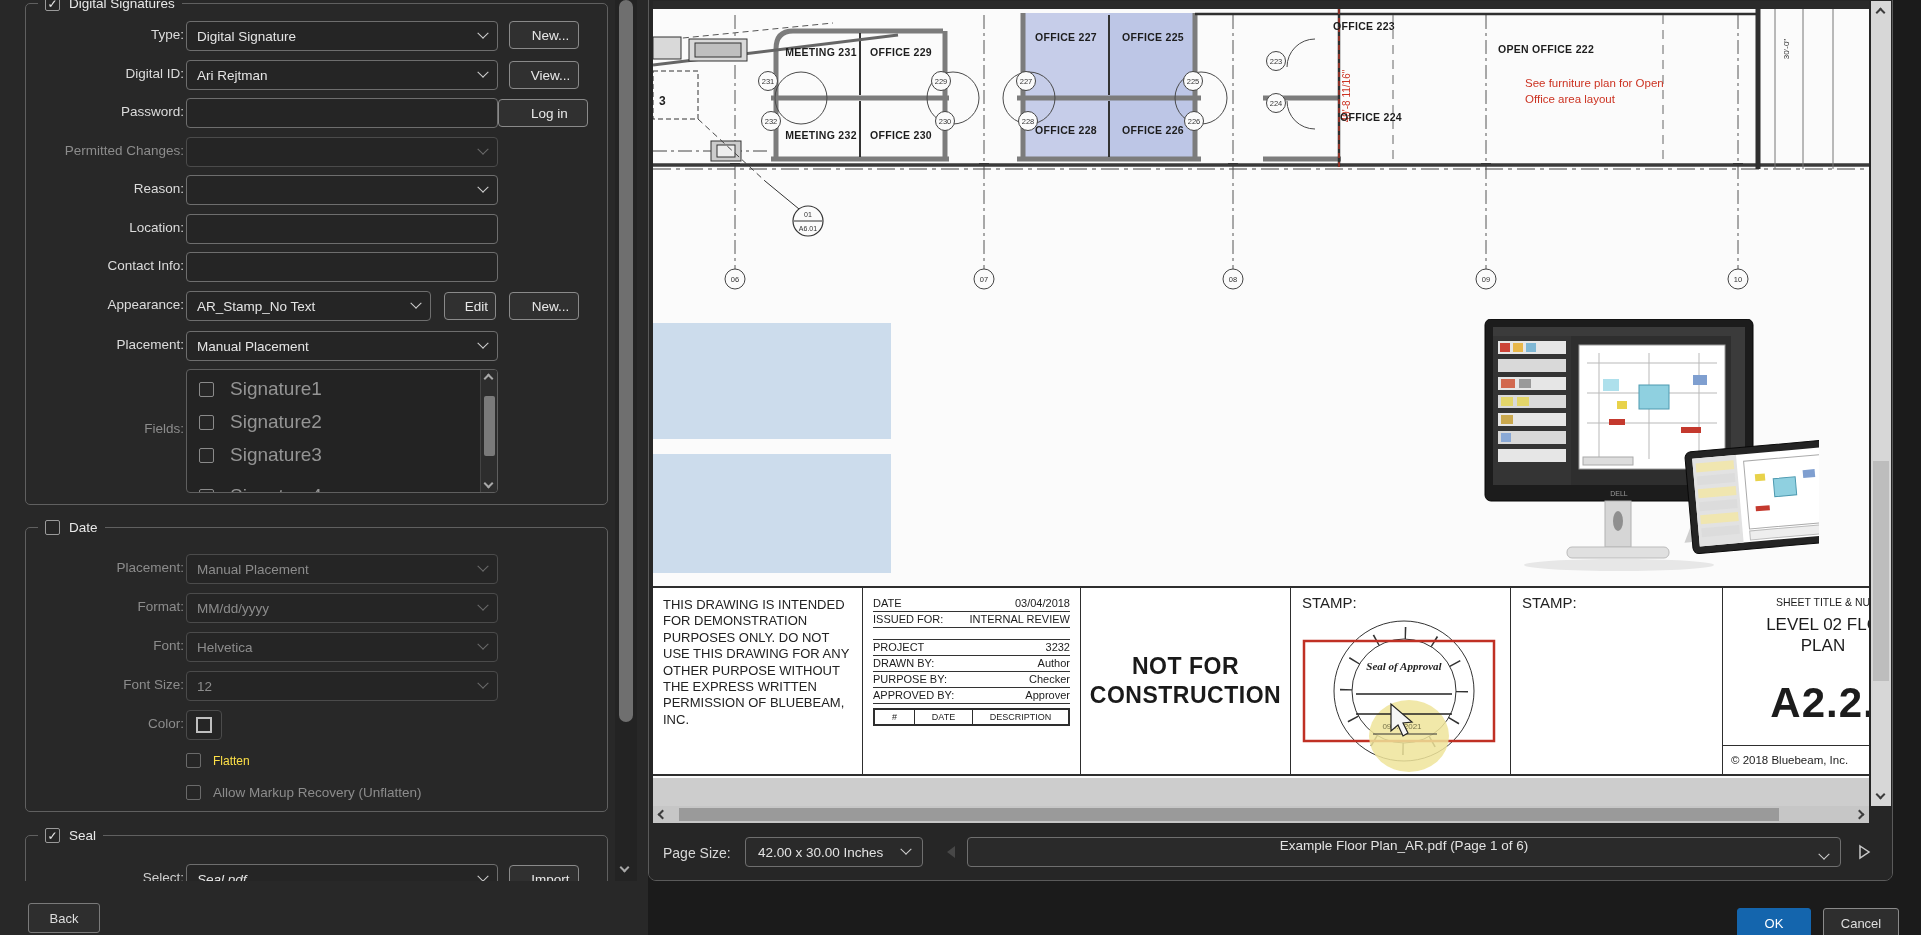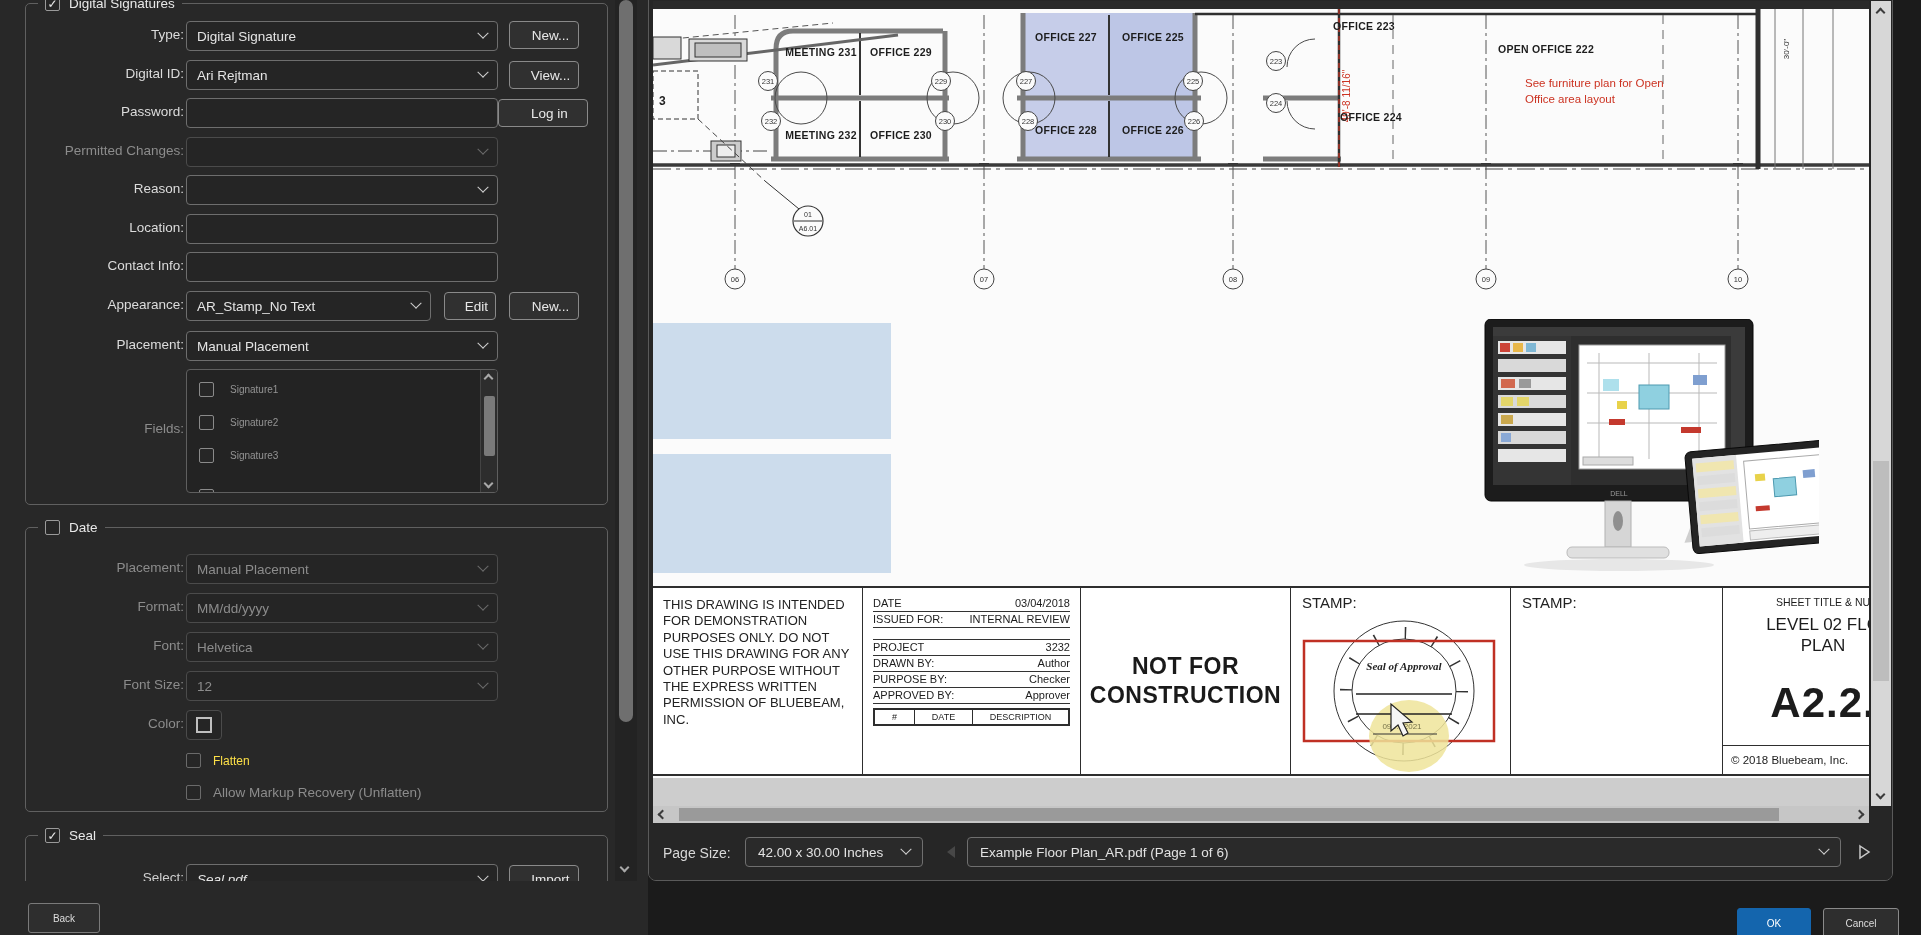--- a/index.html
+++ b/index.html
@@ -23,21 +23,21 @@
   .ctrl.dis { border-color:#4b4b4b; color:#8c8c8c; }
   .chev { margin-left:auto; width:8px; height:8px; border-right:1.8px solid #cfcfcf; border-bottom:1.8px solid #cfcfcf;
           transform:rotate(45deg) translate(-2px,-2px); }
   .ctrl.dis .chev { border-color:#6a6a6a; }
   input.ctrl { padding:0 10px; outline:none; }
   .btn { position:absolute; height:28px; background:#303030; border:1px solid #8a8a8a; border-radius:4px;
          color:#e8e8e8; font-size:13.5px; display:flex; align-items:center; justify-content:center; cursor:default;padding-left:13px; }
   .listbox { position:absolute; background:#232323; border:1px solid #5f5f5f; border-radius:4px; overflow:hidden; }
   .listrow { position:absolute; left:0; width:100%; height:30px; display:flex; align-items:center; gap:16px; padding-left:12px; }
   .listrow .cb { border-color:#8a8a8a; }
-  .listrow span { color:#949494; font-size:10px; }
+  .listrow span { color:#949494; font-size:19px; }
   .list-sb { position:absolute; right:0; top:0; bottom:0; width:17px; background:#2d2d2d; border-left:1px solid #444; }
   .list-sb .thumb { position:absolute; left:3px; width:11px; background:#7a7a7a; border-radius:2px; }
   .chv { display:inline-block; width:7px; height:7px; border-right:2px solid #a8a8a8; border-bottom:2px solid #a8a8a8; }
   .chv.up { transform:rotate(-135deg); } .chv.down { transform:rotate(45deg); }
   .chv.left { transform:rotate(135deg); } .chv.right { transform:rotate(-45deg); }
   .panel-vscroll { position:absolute; left:615px; top:0; width:22px; height:881px; background:#232323; }
   .panel-vscroll .thumb { position:absolute; left:4px; top:0; width:14px; height:722px; background:#6f6f6f; border-radius:7px; }
   
   .preview-panel { position:absolute; left:648px; top:-10px; width:1245px; height:891px;
                    border:1px solid #5a5a5a; border-radius:8px; background:#262626; overflow:hidden; }
@@ -74,21 +74,21 @@
   .pv-vscroll .chv { border-color:#3c3c3c; position:absolute; left:6px; }
   .pv-hscroll { position:absolute; left:4px; top:815px; width:1216px; height:17px; background:#c6c6c6; }
   .pv-hscroll .thumb { position:absolute; top:2px; height:13px; left:26px; width:1100px; background:#9a9a9a; }
   .pv-hscroll .chv { border-color:#3c3c3c; position:absolute; top:5px; }
   
   .bottom-bar { position:absolute; left:0; right:0; top:832px; height:58px; background:#262626; }
   .bb-label { position:absolute; left:14px; top:22px; color:#d8d8d8; font-size:14px; }
   .bb-dd { position:absolute; top:14px; height:30px; background:#2a2a2a; border:1px solid #6f6f6f; border-radius:4px;
            display:flex; align-items:center; padding:0 12px; color:#e2e2e2; font-size:13.5px; }
   
-  .foot-btn { position:absolute; height:30px; border-radius:3px; font-size:10px;
+  .foot-btn { position:absolute; height:30px; border-radius:3px; font-size:13px;
               display:flex; align-items:center; justify-content:center; }
   .foot-back { left:28px; top:903px; width:72px; background:#2e2e2e; border:1px solid #7a7a7a; color:#dedede; }
   .foot-ok { left:1737px; top:908px; width:74px; background:#1465ad; color:#fff; border:1px solid #1465ad; }
   .foot-cancel { left:1823px; top:908px; width:76px; background:#2e2e2e; border:1px solid #8a8a8a; color:#dedede; }
 </style>
 </head>
 <body>
 
 <div class="root">
 
@@ -537,21 +537,21 @@
 
     <div class="bottom-bar">
       <span class="bb-label">Page Size:</span>
       <div class="bb-dd" style="left:96px; width:178px;">
         <span>42.00 x 30.00 Inches</span>
           <span class="chev"></span>
       </div>
       <svg style="position:absolute; left:296px; top:21px;" width="12" height="16">
         <polygon points="10,2 2,8 10,14" fill="#474747"></polygon>
       </svg>
-      <div class="bb-dd" style="left:318px; width:874px;">
+      <div class="bb-dd" style="left:318px; width:874px;flex-direction:column;">
         <span>Example Floor Plan_AR.pdf (Page 1 of 6)</span>
           <span class="chev"></span>
       </div>
       <svg style="position:absolute; left:1208px; top:21px;" width="14" height="16">
         <polygon points="3,2 12,8 3,14" fill="none" stroke="#c9c9c9" stroke-width="1.5"></polygon>
       </svg>
     </div>
   </div>
 
   <div class="foot-btn foot-back">Back</div>

